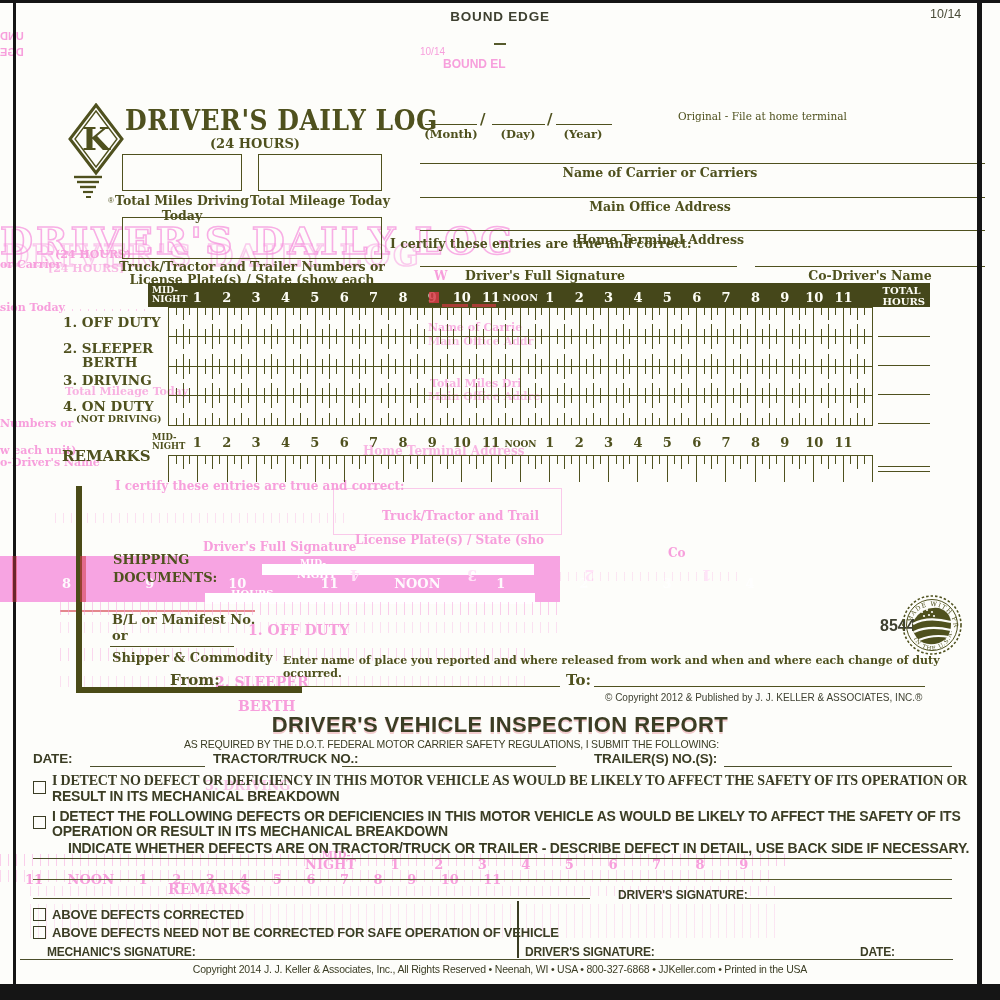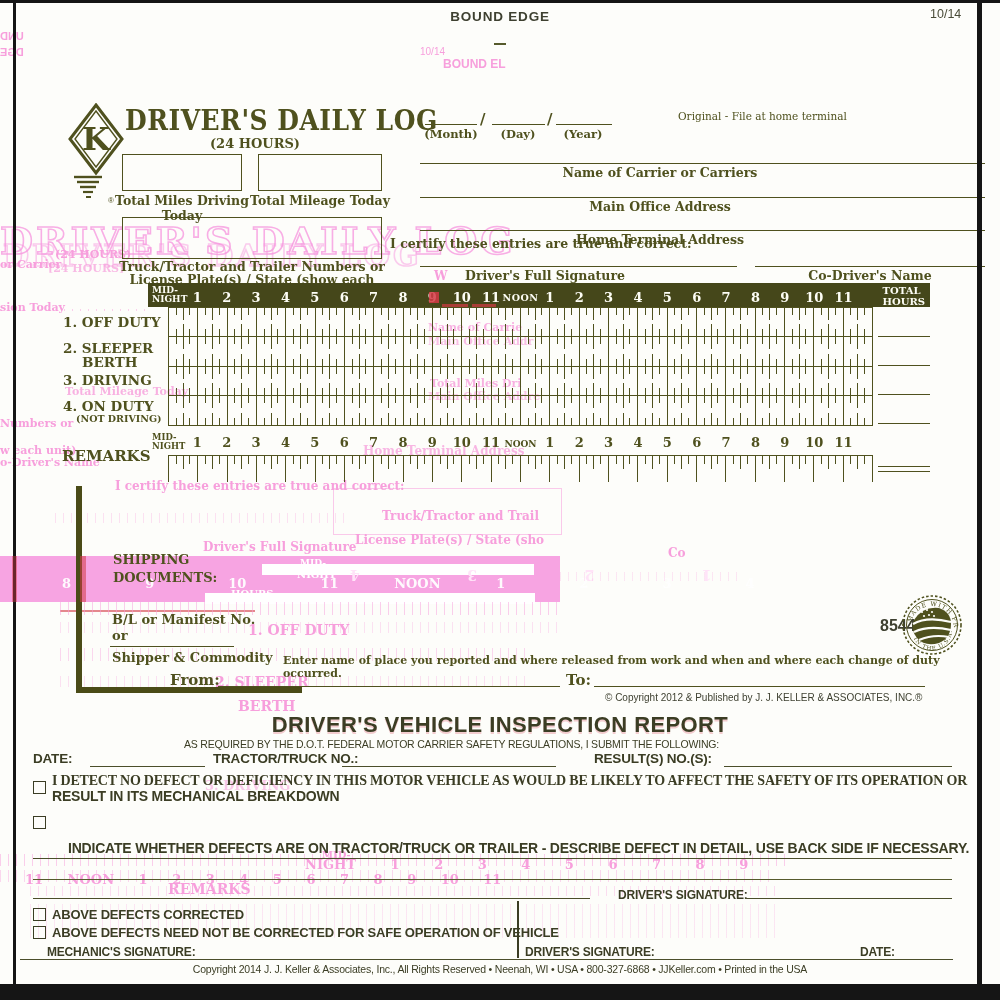--- a/index.html
+++ b/index.html
@@ -448,28 +448,30 @@
     </text>
   </svg>
 
   <div class="abs dvtxt b ctr" style="left:0;top:712px;width:1000px;font-size:22px;letter-spacing:.4px;text-shadow:0 1.5px 0 rgba(215,60,80,.25);">DRIVER'S VEHICLE INSPECTION REPORT</div>
   <div class="abs dvtxt ctr" style="left:0;top:738px;width:903px;font-size:10.5px;">AS REQUIRED BY THE D.O.T. FEDERAL MOTOR CARRIER SAFETY REGULATIONS, I SUBMIT THE FOLLOWING:</div>
 
   <div class="abs dvtxt b" style="left:33px;top:751px;font-size:13.5px;">DATE:</div>
   <div class="abs dline" style="left:90px;top:766px;width:115px;"></div>
   <div class="abs dvtxt b" style="left:213px;top:751px;font-size:13.5px;">TRACTOR/TRUCK NO.:</div>
   <div class="abs dline" style="left:342px;top:766px;width:214px;"></div>
-  <div class="abs dvtxt b" style="left:594px;top:751px;font-size:13.5px;">RESULT(S) NO.(S):</div>
+  <div class="abs dvtxt b" style="left:594px;top:751px;font-size:13.5px;">TRAILER(S) NO.(S):</div>
   <div class="abs dline" style="left:724px;top:766px;width:228px;"></div>
 
   <div class="abs cb" style="left:33px;top:781px;"></div>
   <div class="abs dvtxt b" style="left:52px;top:773px;font-size:14px;font-family:Liberation Serif, serif;">I DETECT NO DEFECT OR DEFICIENCY IN THIS MOTOR VEHICLE AS WOULD BE LIKELY TO AFFECT THE SAFETY OF ITS OPERATION OR</div>
   <div class="abs dvtxt b" style="left:52px;top:788px;font-size:14px;">RESULT IN ITS MECHANICAL BREAKDOWN</div>
 
   <div class="abs cb" style="left:33px;top:816px;"></div>
+  <div class="abs dvtxt b" style="left:52px;top:808px;font-size:14px;">I DETECT THE FOLLOWING DEFECTS OR DEFICIENCIES IN THIS MOTOR VEHICLE AS WOULD BE LIKELY TO AFFECT THE SAFETY OF ITS</div>
+  <div class="abs dvtxt b" style="left:52px;top:823px;font-size:14px;">OPERATION OR RESULT IN ITS MECHANICAL BREAKDOWN</div>
   <div class="abs dvtxt b" style="left:68px;top:840px;font-size:14px;">INDICATE WHETHER DEFECTS ARE ON TRACTOR/TRUCK OR TRAILER - DESCRIBE DEFECT IN DETAIL, USE BACK SIDE IF NECESSARY.</div>
 
   <div class="abs dline" style="left:33px;top:858px;width:919px;"></div>
   <div class="abs dline" style="left:33px;top:879px;width:919px;border-top-width:1.6px;border-top-color:#565a2c;"></div>
   <div class="abs dline" style="left:33px;top:898px;width:557px;"></div>
   <div class="abs dvtxt b" style="left:618px;top:888px;font-size:12px;">DRIVER'S SIGNATURE:</div>
   <div class="abs dline" style="left:745px;top:898px;width:207px;"></div>
 
   <div class="abs cb" style="left:33px;top:908px;"></div>
   <div class="abs dvtxt b" style="left:52px;top:907px;font-size:13px;">ABOVE DEFECTS CORRECTED</div>

